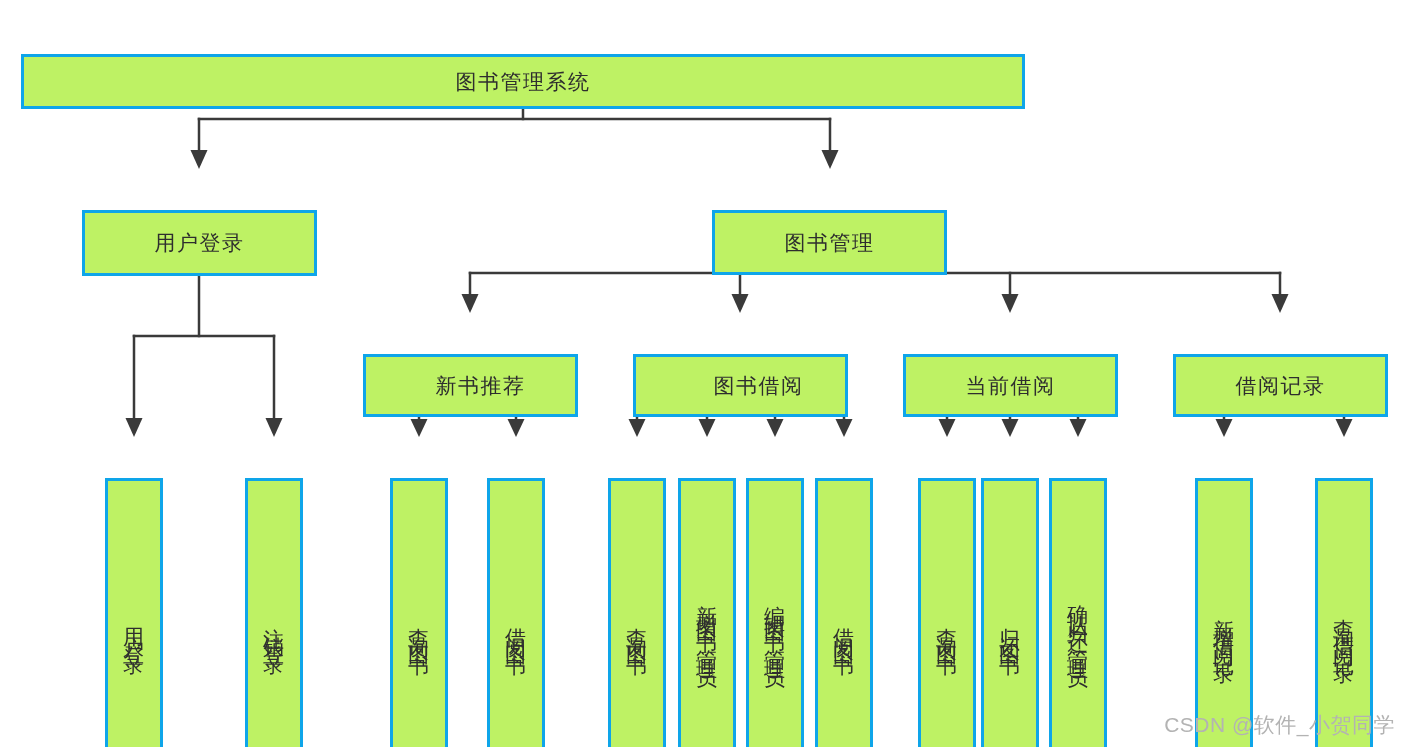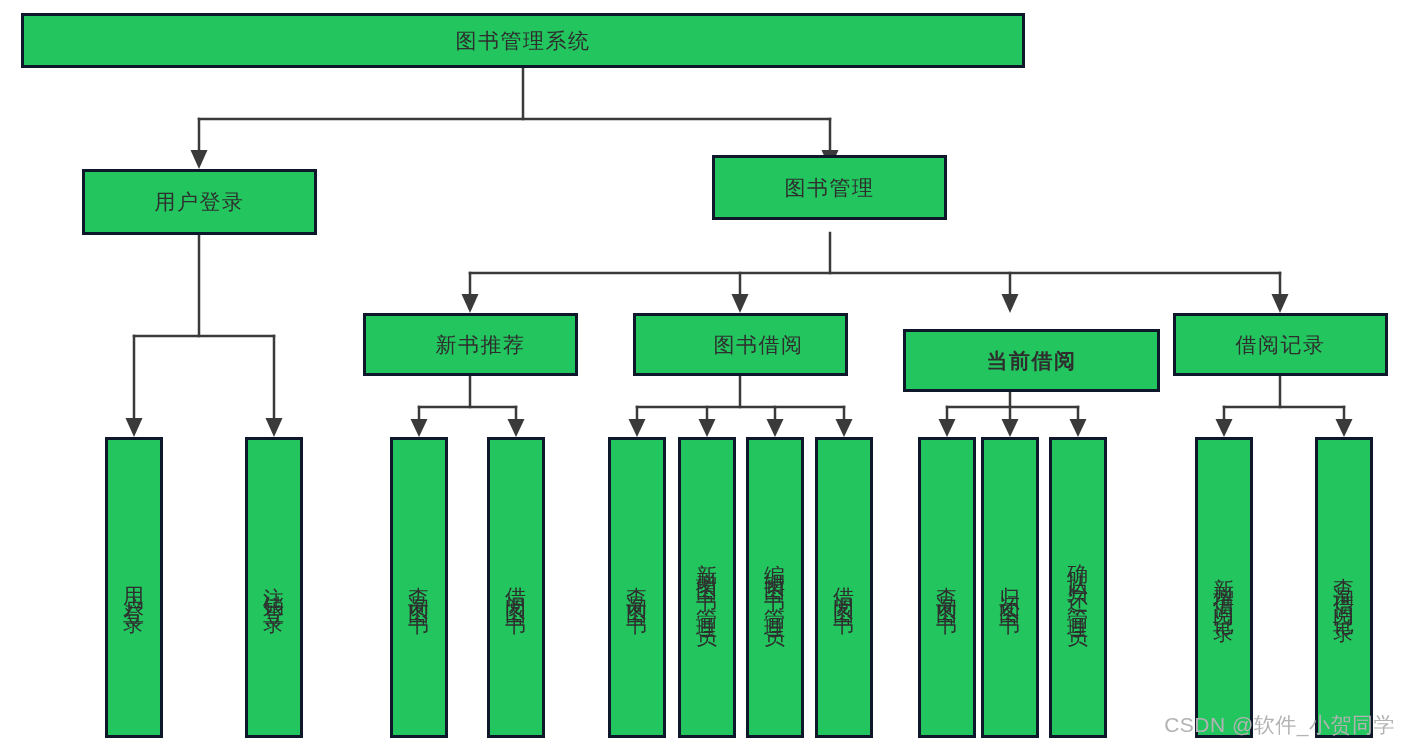--- a/index.html
+++ b/index.html
@@ -18,26 +18,27 @@
   }
   .wires {
     position: absolute;
     left: 0;
     top: 0;
     pointer-events: none;
   }
   .node {
     position: absolute;
     box-sizing: border-box;
-    border: 3px solid #0f172a;
-    background: #22c55e;
+    border: 3px solid #0ea5e9;
+    background: #bef264;
     display: flex;
     align-items: center;
     justify-content: center;
     color: #2e2e2e;
+    margin-top: 41px;
   }
   .hbox {
     font-size: 21px;
     letter-spacing: 1.5px;
     white-space: nowrap;
   }
   .vbox span {
     writing-mode: vertical-rl;
     text-orientation: mixed;
     font-size: 21px;
@@ -133,25 +134,25 @@
       <line x1="1224" y1="407" x2="1224" y2="420"></line>
       <polygon points="1215.5,419 1232.5,419 1224,437" stroke="none"></polygon>
       <line x1="1344" y1="407" x2="1344" y2="420"></line>
       <polygon points="1335.5,419 1352.5,419 1344,437" stroke="none"></polygon>
     </g>
   </svg>
 
   <div class="node hbox" style="left:21px; top:13px; width:1004px; height:55px;">图书管理系统</div>
 
   <div class="node hbox" style="left:82px; top:169px; width:235px; height:66px;">用户登录</div>
-  <div class="node hbox" style="left:712px; top:155px; width:235px; height:65px;">图书管理</div>
+  <div class="node hbox" style="left:712px; top:169px; width:235px; height:65px;">图书管理</div>
 
   <div class="node hbox" style="left:363px; top:313px; width:215px; height:63px;padding-left:20px;">新书推荐</div>
   <div class="node hbox" style="left:633px; top:313px; width:215px; height:63px;padding-left:36px;">图书借阅</div>
-  <div class="node hbox" style="left:903px; top:329px; width:257px; height:63px;font-weight:bold;">当前借阅</div>
+  <div class="node hbox" style="left:903px; top:313px; width:215px; height:63px;">当前借阅</div>
   <div class="node hbox" style="left:1173px; top:313px; width:215px; height:63px;">借阅记录</div>
 
   <div class="node vbox" style="left:105px; top:437px; width:58px; height:301px;">
     <span>用户登录</span>
   </div>
   <div class="node vbox" style="left:245px; top:437px; width:58px; height:301px;">
     <span>注销登录</span>
   </div>
 
   <div class="node vbox" style="left:390px; top:437px; width:58px; height:301px;">

